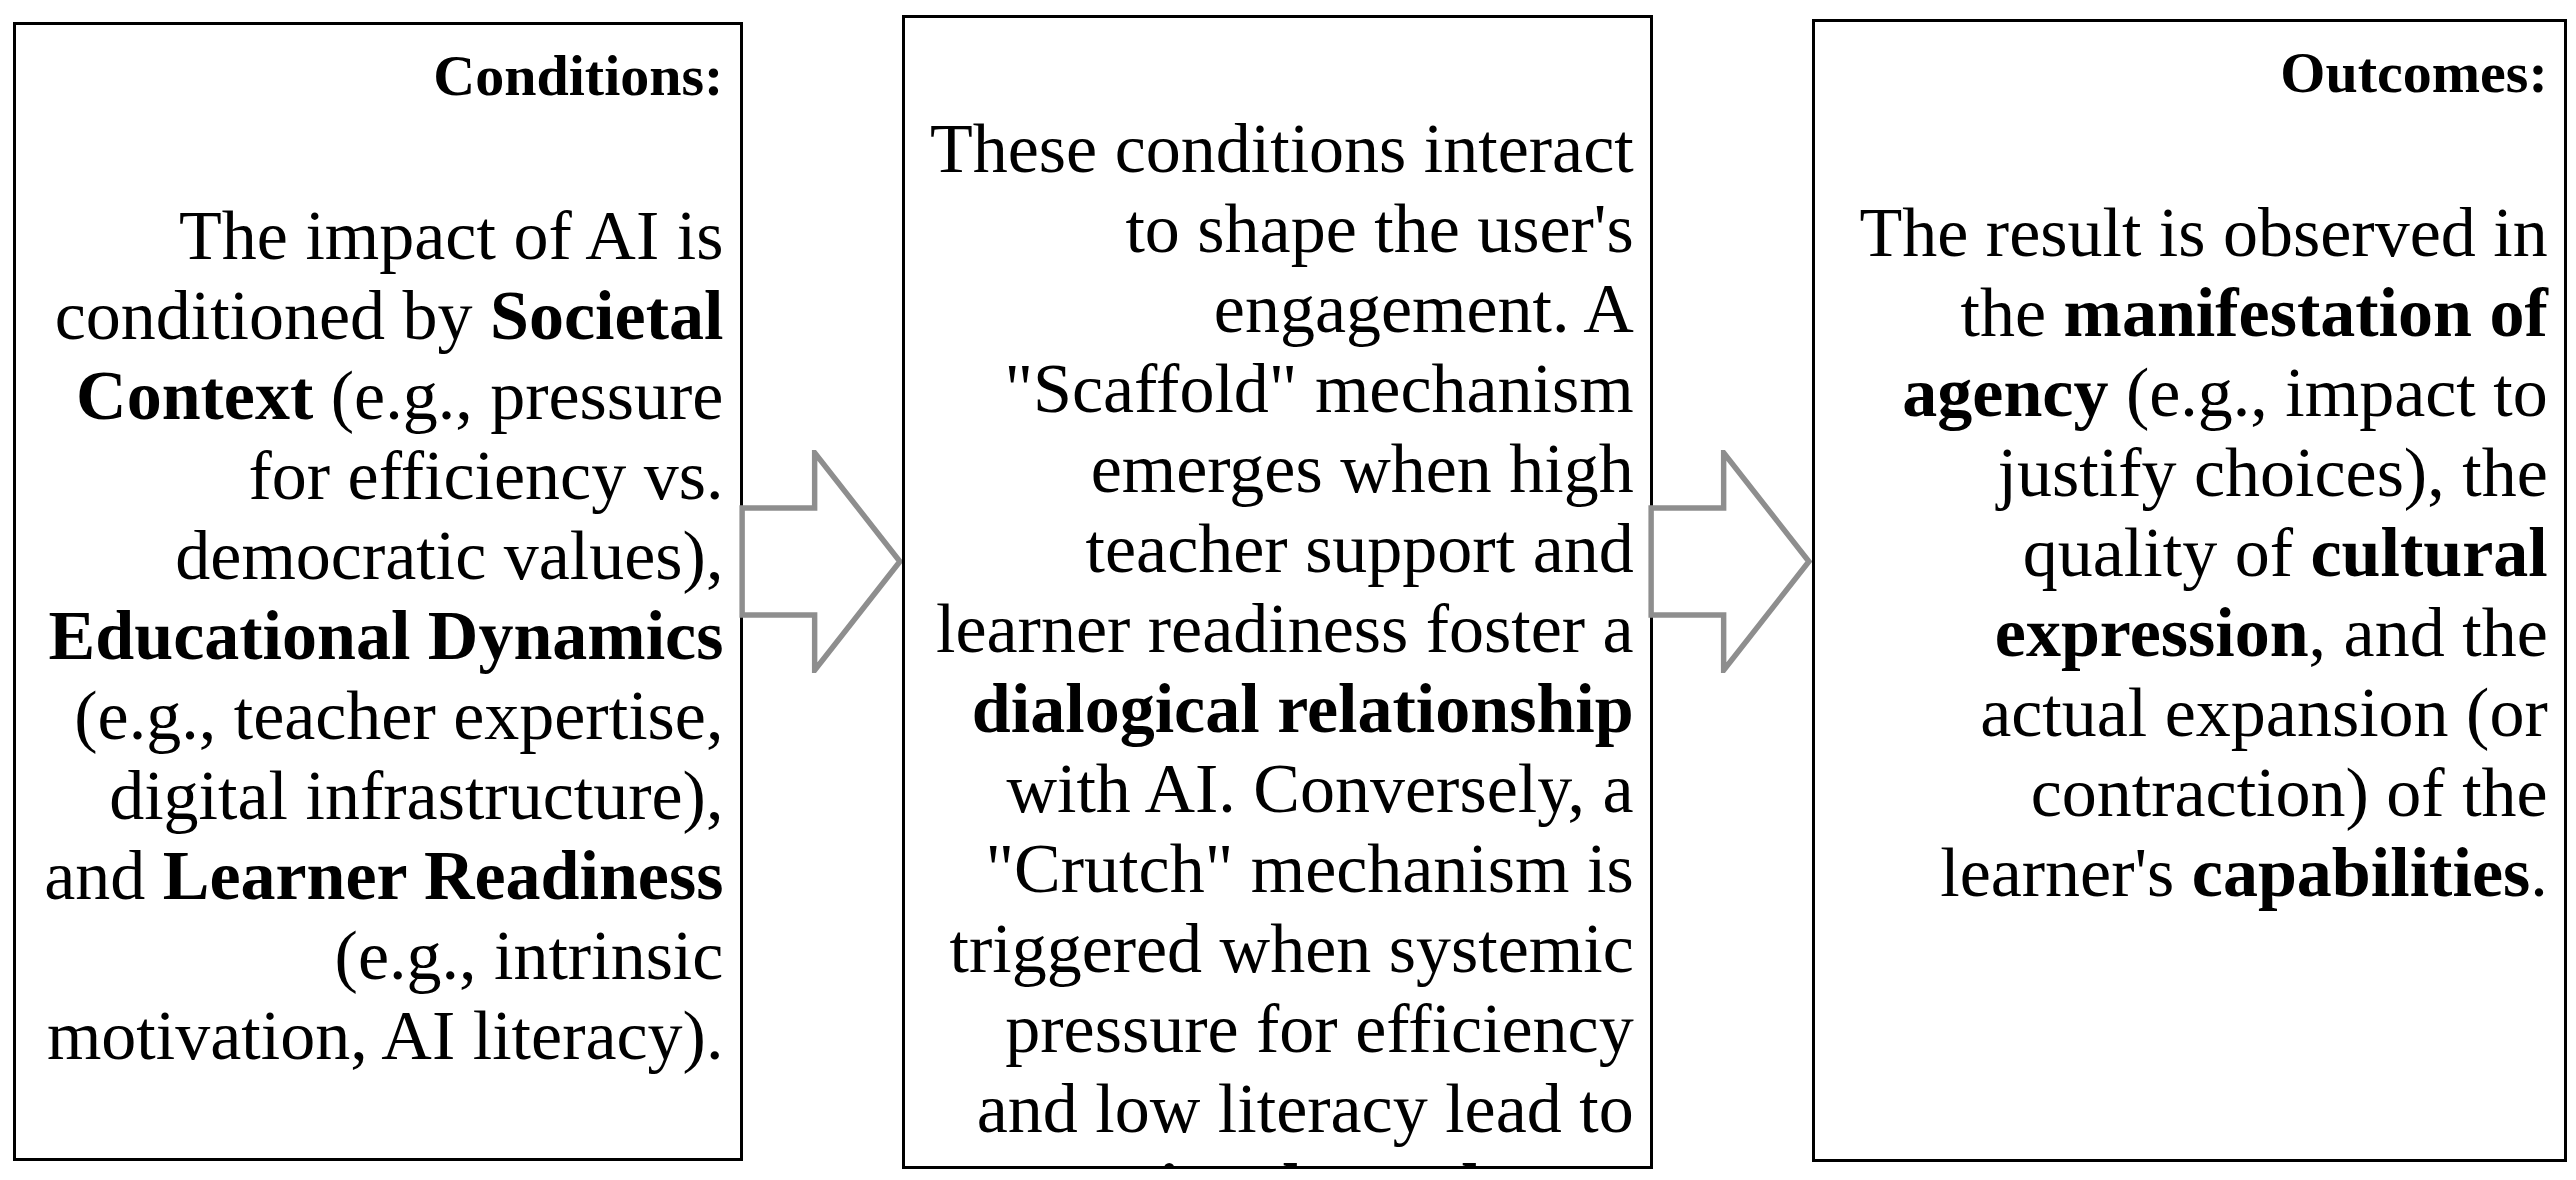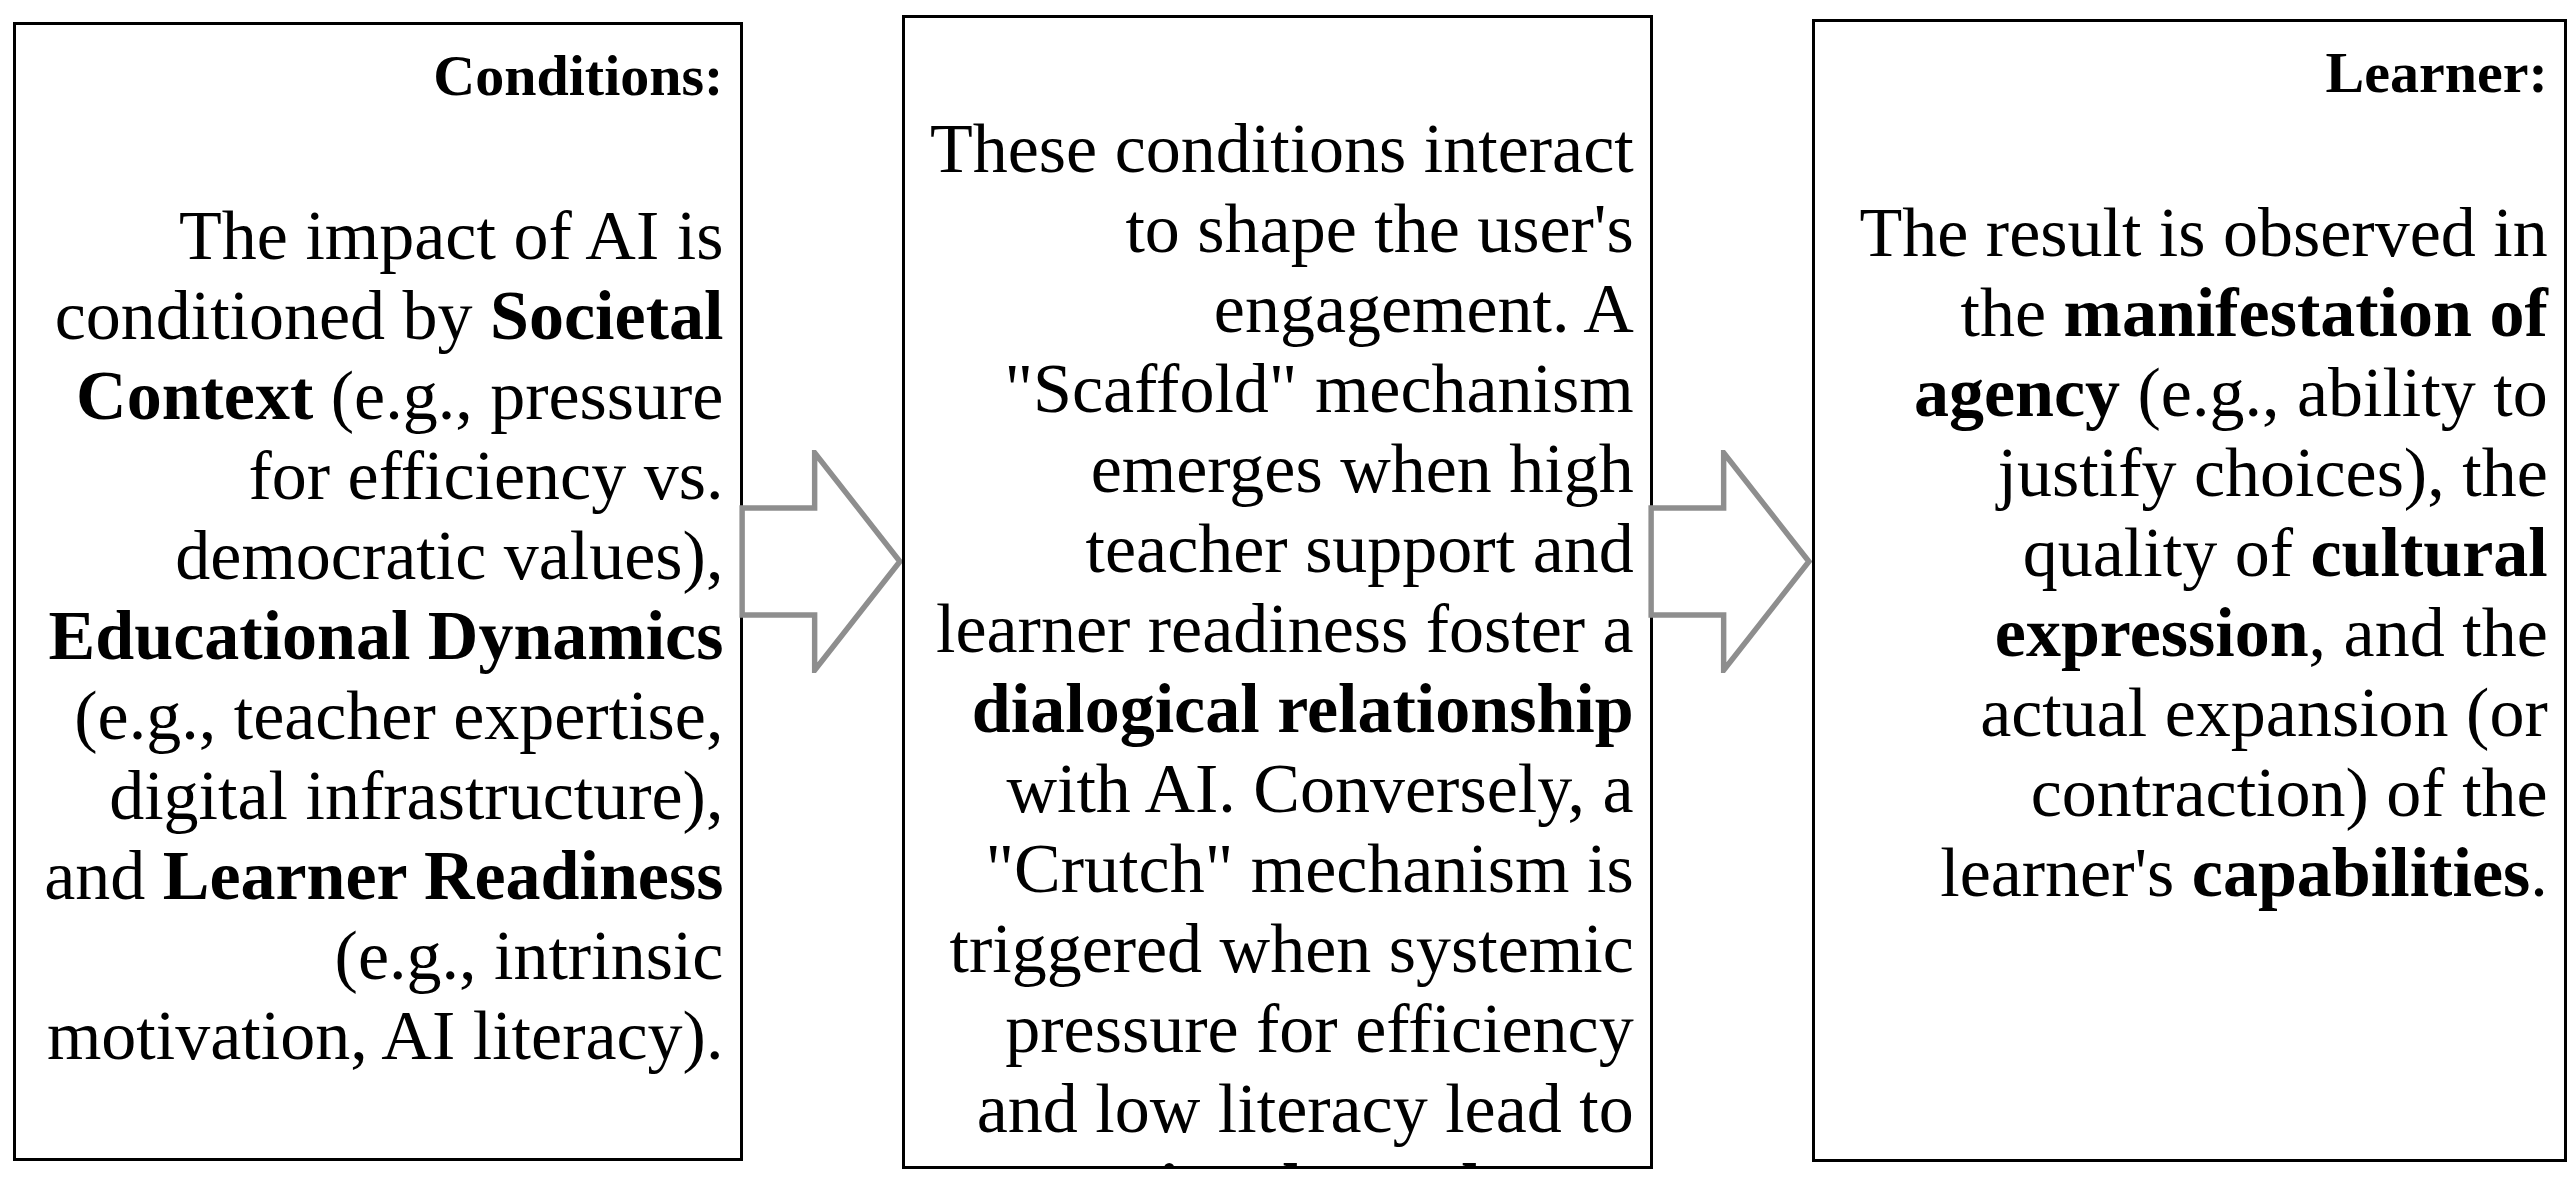--- a/index.html
+++ b/index.html
@@ -71,18 +71,18 @@
 
   <section class="box" id="box-mechanisms">
     <p class="box-body"><span>These conditions interact to shape the user's engagement. A "Scaffold" mechanism emerges when high teacher support and learner readiness foster a </span><b>dialogical relationship</b><span> with AI. Conversely, a "Crutch" mechanism is triggered when systemic pressure for efficiency and low literacy lead to </span><b>passive dependency</b><span>.</span></p>
   </section>
 
   <svg class="arrow" id="arrow-2" viewBox="0 0 180 246" aria-hidden="true">
     <polygon points="3,64 83,64 83,3 177,123 83,243 83,182 3,182"></polygon>
   </svg>
 
   <section class="box" id="box-outcomes">
-    <h2 class="box-title">Learner:</h2>
-    <p class="box-body"><span>The result is observed in the </span><b>manifestation of agency</b><span> (e.g., ability to justify choices), the quality of </span><b>cultural expression</b><span>, and the actual expansion (or contraction) of the learner's </span><b>capabilities</b><span>.</span></p>
+    <h2 class="box-title">Outcomes:</h2>
+    <p class="box-body"><span>The result is observed in the </span><b>manifestation of agency</b><span> (e.g., impact to justify choices), the quality of </span><b>cultural expression</b><span>, and the actual expansion (or contraction) of the learner's </span><b>capabilities</b><span>.</span></p>
   </section>
 
 </div>
 
 
 </body></html>

